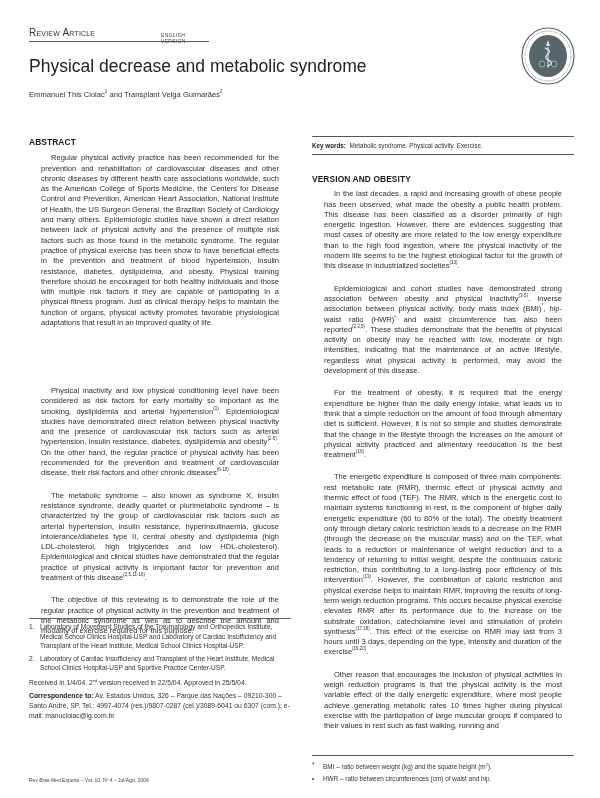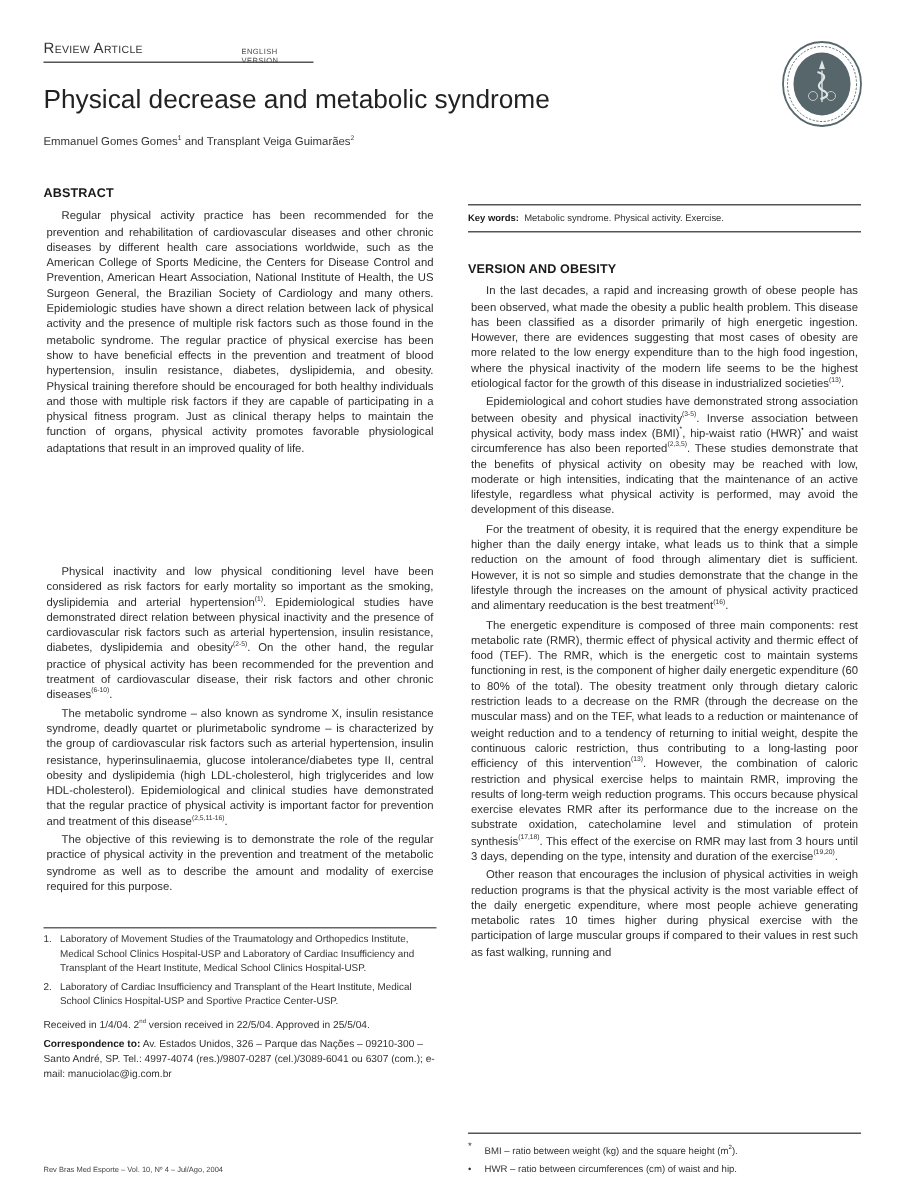--- a/index.html
+++ b/index.html
@@ -14,21 +14,21 @@
     font-size: 10.5px; letter-spacing: 0.2px; color: #333;
   }
   .kicker-main { font-variant: small-caps; font-size: 10px; position: absolute; left: 0; top: -2px; }
   .kicker-sub { position: absolute; left: 132px; top: 3px; font-size: 5px; letter-spacing: 0.3px; color: #444; }
   .seal { left: 520px; top: 26px; width: 56px; height: 60px; }
   .title { left: 29px; top: 56px; font-size: 17.5px; color: #222; }
   .authors { left: 29px; top: 89px; font-size: 7.6px; color: #333; }
   .authors sup { font-size: 4.5px; }
 
   .col { position: absolute; font-size: 7.55px; line-height: 10.3px; text-align: justify; color: #2d2d2d; }
-  .col p { margin: 2px; text-indent: 10px; }
+  .col p { margin: 12px; text-indent: 10px; }
   .col sup { font-size: 4.5px; line-height: 0; }
   .left-col { left: 29px; width: 262px; }
   .right-col { left: 312px; width: 262px; }
 
   .section-h { font-weight: bold; font-size: 8.4px; color: #1a1a1a; letter-spacing: 0.1px; }
 
   .keywords {
     left: 312px; top: 136px; width: 262px; height: 17px;
     border-top: 1px solid #555; border-bottom: 1px solid #555;
     font-size: 6.3px; line-height: 17px; color: #333;
@@ -71,29 +71,29 @@
     <path d="M25 22 Q32 24 28 28 Q23 32 30 35 Q34 38 27 40" fill="none" stroke="#dfe5e6" stroke-width="1.4"></path>
     <line x1="28" y1="21" x2="28" y2="42" stroke="#dfe5e6" stroke-width="0.9"></line>
     <circle cx="22" cy="38" r="3" fill="none" stroke="#dfe5e6" stroke-width="0.5"></circle>
     <circle cx="34" cy="38" r="3" fill="none" stroke="#dfe5e6" stroke-width="0.5"></circle>
   </svg>
 </div>
 
 <div class="abs title">Physical decrease and metabolic syndrome</div>
 
 <div class="abs authors">
-  <span>Emmanuel Gomes Gomes</span><sup>1</sup><span> and </span><span>Transplant Veiga Guimarães</span><sup>2</sup>
+  <span>Emmanuel This Ciolac</span><sup>1</sup><span> and </span><span>Transplant Veiga Guimarães</span><sup>2</sup>
 </div>
 
 <div class="abs keywords">
   <b>Key words:</b>&nbsp;
   <span>Metabolic syndrome. Physical activity. Exercise.</span>
 </div>
 
-<div class="col left-col" style="top:123px;">
+<div class="col left-col" style="top:137px;">
   <div class="section-h">ABSTRACT</div>
   <p style="margin-top:6px;">Regular physical activity practice has been recommended for the prevention and rehabilitation of cardiovascular diseases and other chronic diseases by different health care associations worldwide, such as the American College of Sports Medicine, the Centers for Disease Control and Prevention, American Heart Association, National Institute of Health, the US Surgeon General, the Brazilian Society of Cardiology and many others. Epidemiologic studies have shown a direct relation between lack of physical activity and the presence of multiple risk factors such as those found in the metabolic syndrome. The regular practice of physical exercise has been show to have beneficial effects in the prevention and treatment of blood hypertension, insulin resistance, diabetes, dyslipidemia, and obesity. Physical training therefore should be encouraged for both healthy individuals and those with multiple risk factors if they are capable of participating in a physical fitness program. Just as clinical therapy helps to maintain the function of organs, physical activity promotes favorable physiological adaptations that result in an improved quality of life.</p>
 </div>
 
 <div class="col left-col" style="top:374px;">
   <p><span>Physical inactivity and low physical conditioning level have been considered as risk factors for early mortality so important as the smoking, dyslipidemia and arterial hypertension</span><sup>(1)</sup><span>. Epidemiological studies have demonstrated direct relation between physical inactivity and the presence of cardiovascular risk factors such as arterial hypertension, insulin resistance, diabetes, dyslipidemia and obesity</span><sup>(2-5)</sup><span>. On the other hand, the regular practice of physical activity has been recommended for the prevention and treatment of cardiovascular disease, their risk factors and other chronic diseases</span><sup>(6-10)</sup><span>.</span></p>
   <p><span>The metabolic syndrome – also known as syndrome X, insulin resistance syndrome, deadly quartet or plurimetabolic syndrome – is characterized by the group of cardiovascular risk factors such as arterial hypertension, insulin resistance, hyperinsulinaemia, glucose intolerance/diabetes type II, central obesity and dyslipidemia (high LDL-cholesterol, high triglycerides and low HDL-cholesterol). Epidemiological and clinical studies have demonstrated that the regular practice of physical activity is important factor for prevention and treatment of this disease</span><sup>(2,5,11-16)</sup><span>.</span></p>
   <p>The objective of this reviewing is to demonstrate the role of the regular practice of physical activity in the prevention and treatment of the metabolic syndrome as well as to describe the amount and modality of exercise required for this purpose.</p>
 </div>
 

